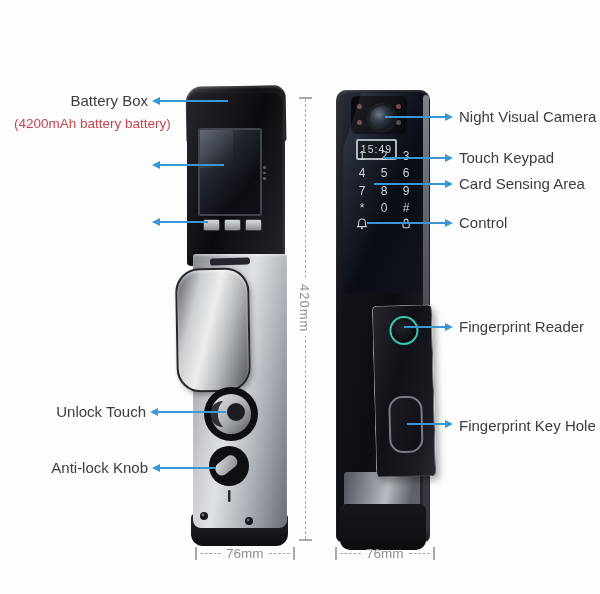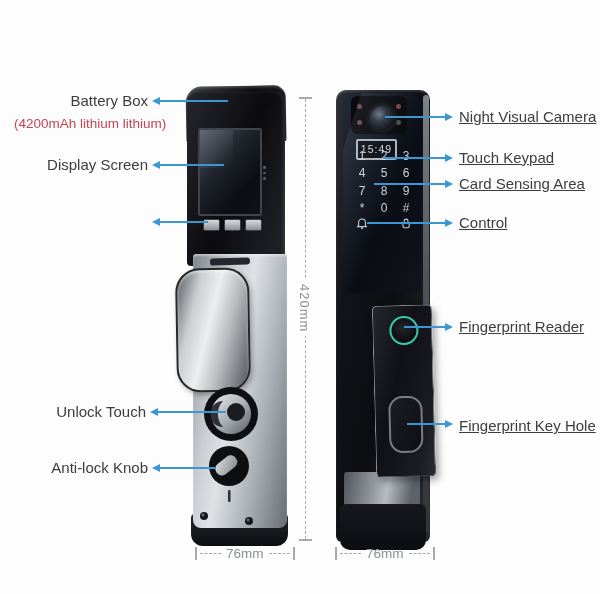--- a/index.html
+++ b/index.html
@@ -2,21 +2,21 @@
 <html><head>
 <meta charset="utf-8">
 <style>
   html,body{margin:0;padding:0;background:#fff;}
   .canvas{
     position:relative;width:600px;height:594px;background:#fdfdfd;
     font-family:"Liberation Sans",sans-serif;overflow:hidden;
   }
   
   .lbl{position:absolute;color:#3b3d40;font-size:15px;white-space:nowrap;line-height:18px;}
-  .lbl-r{left:459px;text-decoration:underline;}
+  .lbl-r{left:459px;}
   .lbl-battery{right:452px;top:92px;}
   .lbl-note{left:14px;top:115px;color:#c64450;font-size:13.5px;}
   .lbl-display{right:452px;top:156px;}
   .lbl-control{right:452px;top:213px;}
   .lbl-unlock{right:454px;top:403px;}
   .lbl-antilock{right:452px;top:459px;}
   .lbl-camera{top:108px;}
   .lbl-keypad{top:149px;}
   .lbl-card{top:175px;}
   .lbl-doorbell{top:214px;}
@@ -198,22 +198,21 @@
     </div>
     <div class="dr-shine"></div>
     <div class="dr-base"></div>
     <div class="dr-panel">
       <div class="dr-fp"></div>
       <div class="dr-keyhole"></div>
     </div>
   </div>
 
   <div class="lbl lbl-battery">Battery Box</div>
-  <div class="lbl lbl-note">(4200mAh lithium lithium)</div>
-  <div class="lbl lbl-display">Display Screen</div>
+  <div class="lbl lbl-note">(4200mAh battery battery)</div>
   <div class="lbl lbl-unlock">Unlock Touch</div>
   <div class="lbl lbl-antilock">Anti-lock Knob</div>
 
   <div class="lbl lbl-r lbl-camera">Night Visual Camera</div>
   <div class="lbl lbl-r lbl-keypad">Touch Keypad</div>
   <div class="lbl lbl-r lbl-card">Card Sensing Area</div>
   <div class="lbl lbl-r lbl-doorbell">Control</div>
   <div class="lbl lbl-r lbl-finger">Fingerprint Reader</div>
   <div class="lbl lbl-r lbl-mech">
     <div>Fingerprint Key Hole</div>

